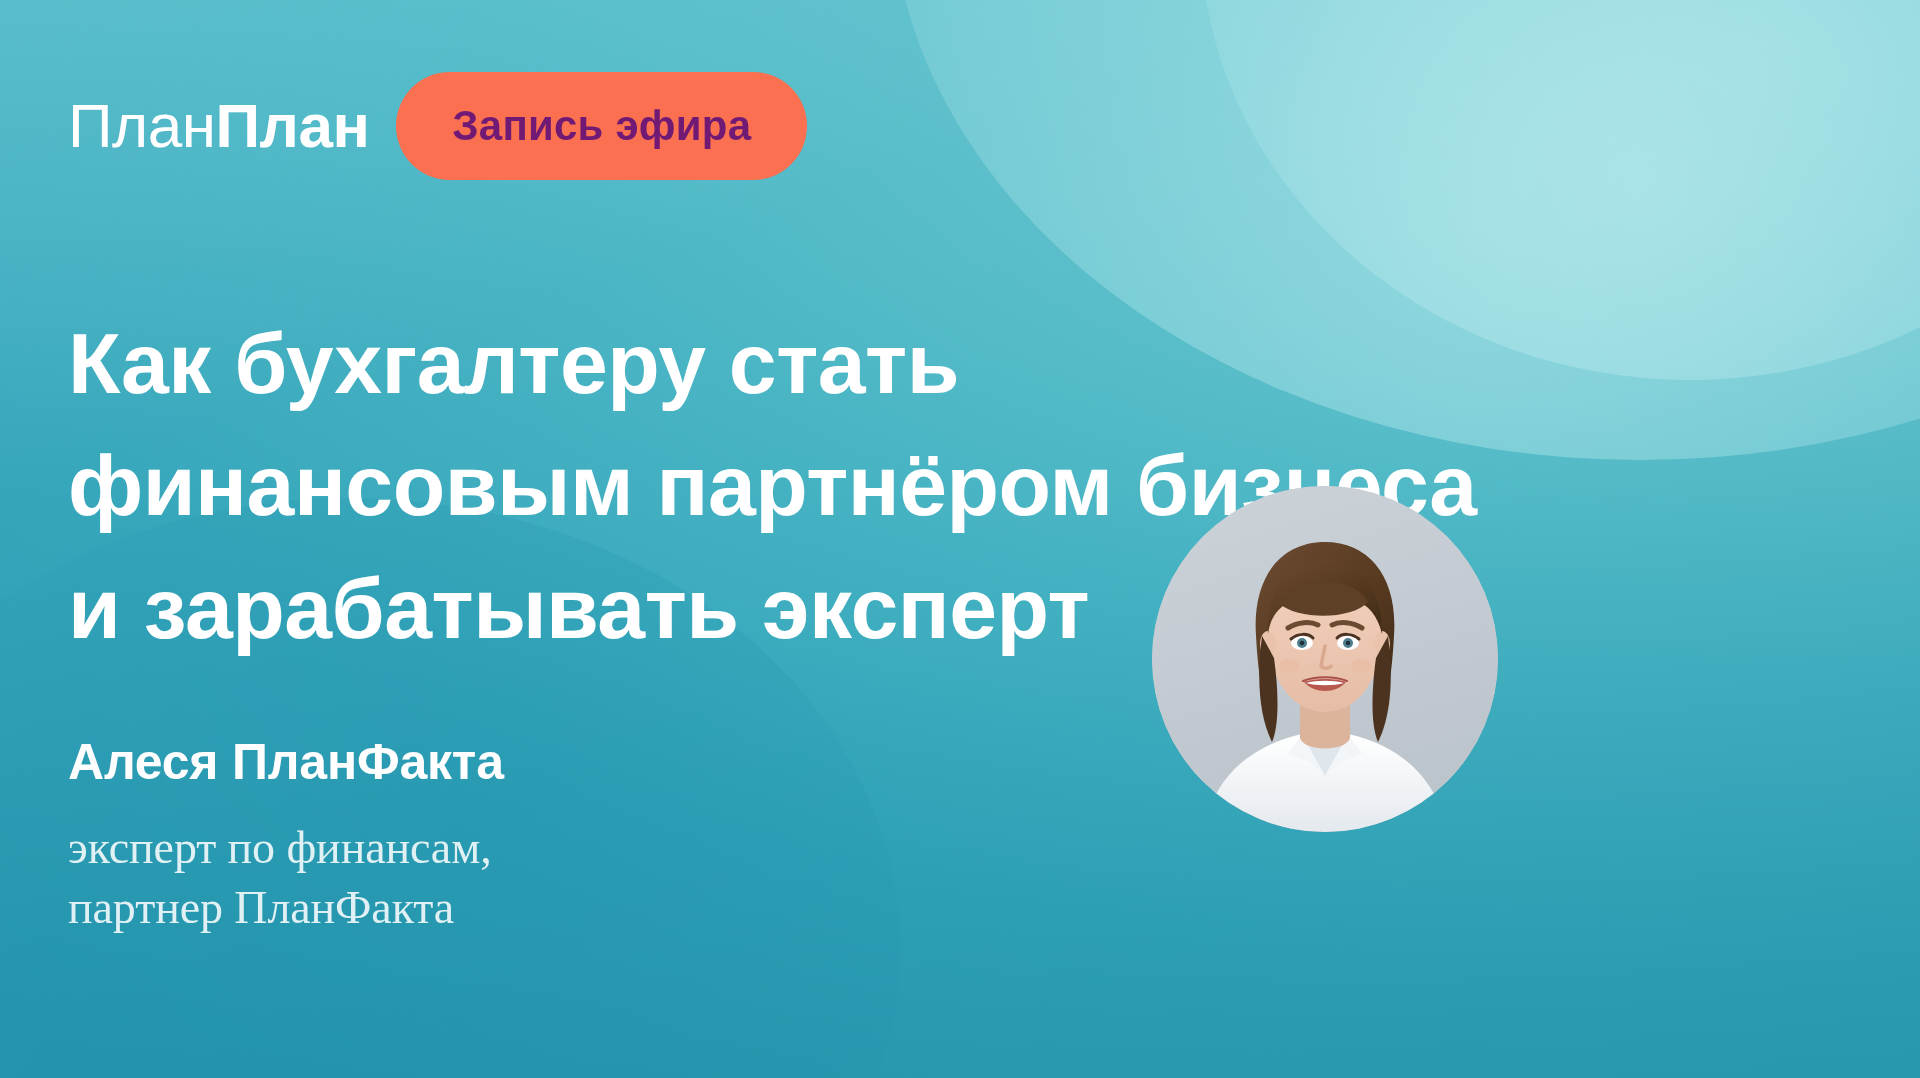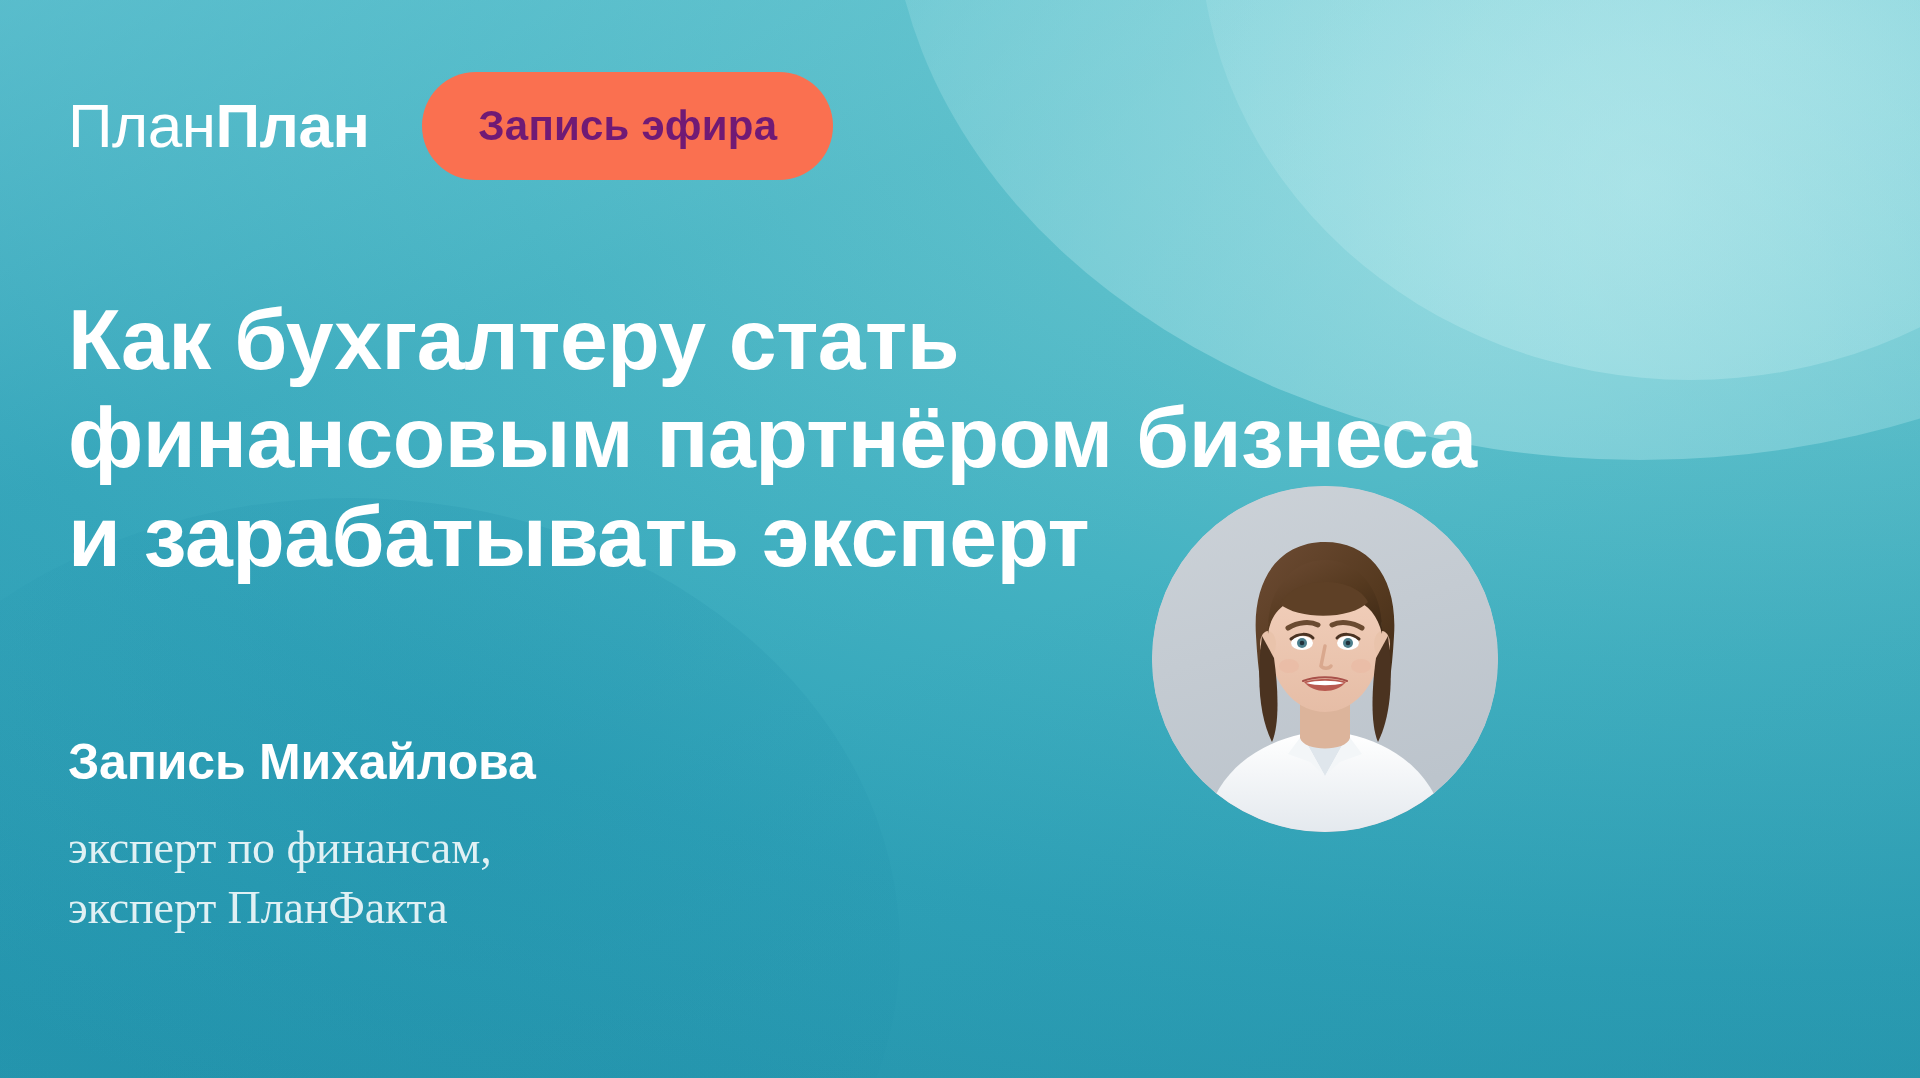--- a/index.html
+++ b/index.html
@@ -57,21 +57,21 @@
     background: radial-gradient(circle at 60% 35%, rgba(28,140,168,0.30) 0%, rgba(28,140,168,0.12) 50%, rgba(28,140,168,0) 74%);
   }
 
   
   .header {
     position: absolute;
     left: 68px;
     top: 72px;
     display: flex;
     align-items: center;
-    gap: 53px;
+    gap: 27px;
     height: 108px;
   }
   .logo {
     color: #ffffff;
     font-size: 62px;
     line-height: 1;
     letter-spacing: -0.5px;
     white-space: nowrap;
     display: flex;
     align-items: baseline;
@@ -102,21 +102,21 @@
     position: absolute;
     left: 68px;
     top: 232px;
     width: 1180px;
     color: #ffffff;
     font-weight: 700;
     font-size: 86px;
     line-height: 1.145;
     letter-spacing: -0.5px;
   }
-  .headline .hl-line { display: block; white-space: nowrap; }
+  .headline .hl-line { display: block; white-space: nowrap; margin-top: 24px; }
 
   
   .speaker {
     position: absolute;
     left: 68px;
     top: 735px;
     width: 760px;
   }
   .speaker-name {
     color: #ffffff;
@@ -169,24 +169,24 @@
     <div class="badge">Запись эфира</div>
   </div>
 
   <h1 class="headline">
     <span class="hl-line">Как бухгалтеру стать</span>
     <span class="hl-line">финансовым партнёром бизнеса</span>
     <span class="hl-line">и зарабатывать эксперт</span>
   </h1>
 
   <div class="speaker">
-    <div class="speaker-name">Запись Михайлова</div>
+    <div class="speaker-name">Алеся ПланФакта</div>
     <div class="speaker-role">
       <span class="role-line">эксперт по финансам,</span>
-      <span class="role-line">эксперт ПланФакта</span>
+      <span class="role-line">партнер ПланФакта</span>
     </div>
   </div>
 
   <div class="portrait">
     <svg viewBox="0 0 346 346" aria-hidden="true">
       <defs>
         <clipPath id="circleClip">
             <circle cx="173" cy="173" r="173"></circle>
           </clipPath>
         <linearGradient id="skin" x1="0" y1="0" x2="0" y2="1">

